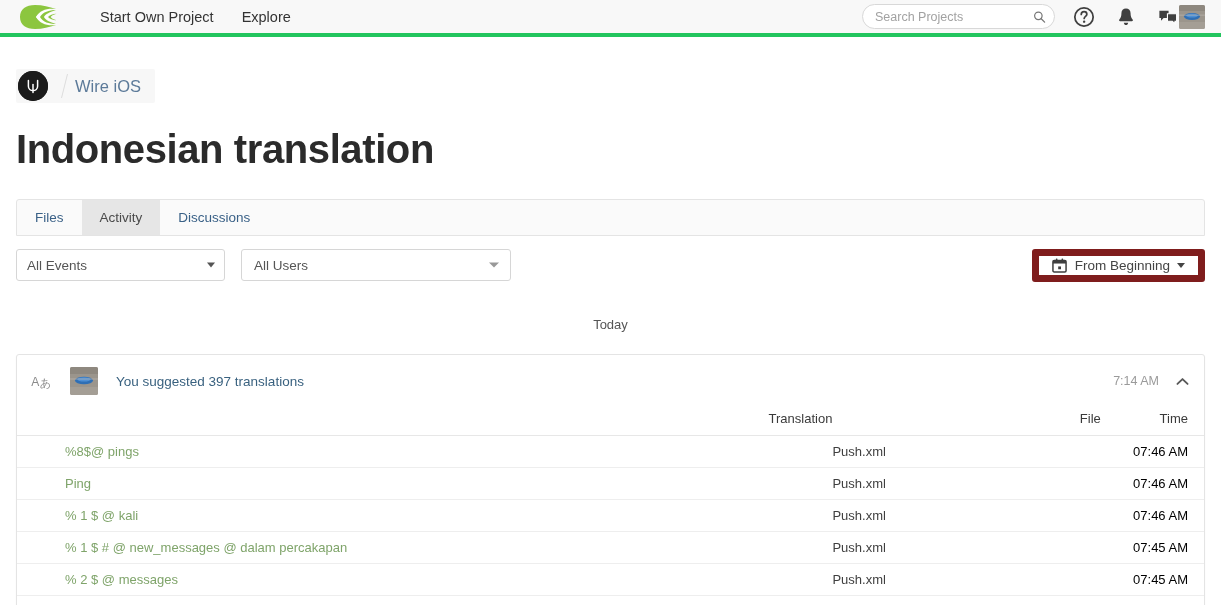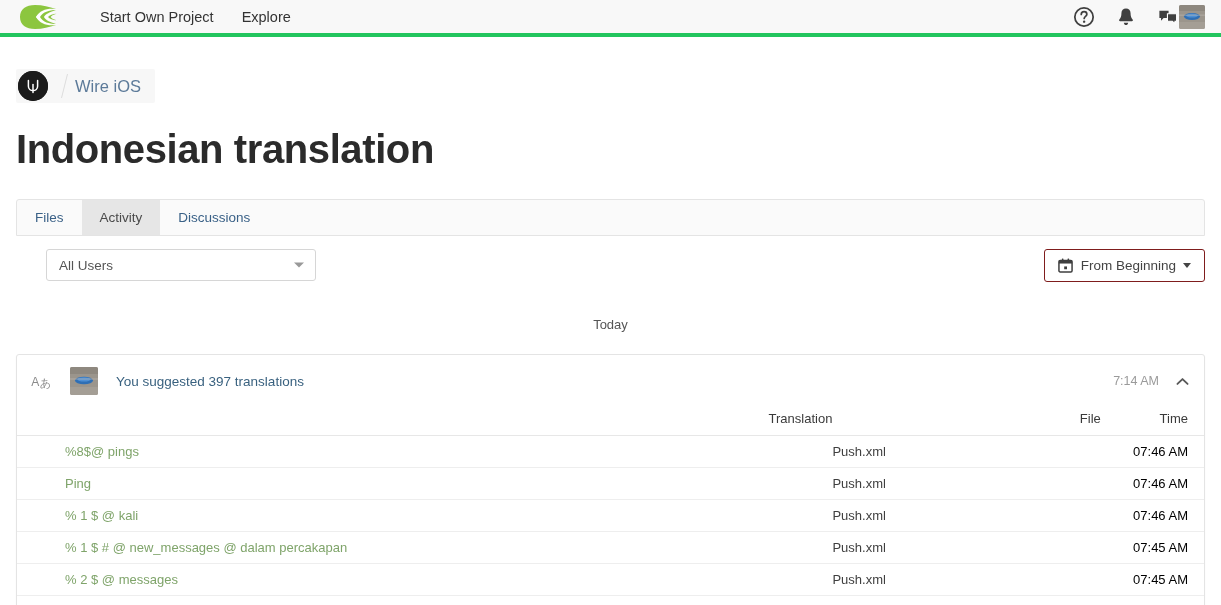--- a/index.html
+++ b/index.html
@@ -180,21 +180,21 @@
   .caret-tiny {
     position: absolute;
     right: 10px; top: 50%;
     transform: translateY(-50%);
     width: 0; height: 0;
     border-left: 4px solid transparent;
     border-right: 4px solid transparent;
     border-top: 5px solid #555;
     pointer-events: none;
   }
-  .select-wrap.second { margin-left: 30px; }
+  .select-wrap.second { margin-left: 16px; }
   .select-custom {
     width: 270px;
     height: 32px;
     border: 1px solid #d6d6d6;
     border-radius: 3px;
     background: #ffffff;
     display: flex;
     align-items: center;
     padding: 0 12px;
     font-size: 13.5px;
@@ -208,21 +208,21 @@
     transform: translateY(-50%);
     width: 0; height: 0;
     border-left: 5px solid transparent;
     border-right: 5px solid transparent;
     border-top: 5px solid #999;
     pointer-events: none;
   }
   .date-btn {
     margin-left: auto;
     height: 33px;
-    border: 1px solid #7f1d1d;
+    border: 7px solid #7f1d1d;
     border-radius: 3px;
     background: #ffffff;
     display: flex;
     align-items: center;
     padding: 0 13px;
     font-size: 13.5px;
     color: #444444;
     cursor: pointer;
     font-family: "Liberation Sans", sans-serif;
     white-space: nowrap;
@@ -333,20 +333,27 @@
     <path d="M24 13 C27 8 33 6 40 6 C34 8 29 10 28 13 C29 16 34 18 40 20 C33 20 27 18 24 13 Z" fill="#8cc63f"></path>
     <path d="M28.5 13 C30.5 10 35 8.5 40 8 C35.5 9.5 32 11 31.5 13 C32 15 35.5 16.5 40 18 C35 17.5 30.5 16 28.5 13 Z" fill="#ffffff" opacity="0.95"></path>
     <path d="M32 13 C33.5 11 37 10 40.5 9.7 C37.5 10.8 35 11.8 34.7 13 C35 14.2 37.5 15.2 40.5 16.3 C37 16 33.5 15 32 13 Z" fill="#8cc63f"></path>
   </svg>
 
   <a class="nav-link" href="#">Start Own Project</a>
   <a class="nav-link" href="#">Explore</a>
 
   <div class="nav-right">
 
+    <div class="search-wrap">
+      <input class="search-input" type="text" placeholder="Search Projects" style="">
+      <svg class="search-icon" viewBox="0 0 16 16">
+        <circle cx="6.6" cy="6.6" r="4.6" fill="none" stroke="#777" stroke-width="1.5"></circle>
+        <line x1="10.1" y1="10.1" x2="14.3" y2="14.3" stroke="#777" stroke-width="1.6" stroke-linecap="round"></line>
+      </svg>
+    </div>
 
     <svg class="nav-icon" viewBox="0 0 24 24">
       <circle cx="12" cy="12" r="10" fill="none" stroke="#3f3f3f" stroke-width="1.9"></circle>
       <path d="M9 9.2 C9 7.2 10.4 6.2 12.1 6.2 C13.9 6.2 15.1 7.3 15.1 8.9 C15.1 11.2 12.2 11.3 12.2 13.6" fill="none" stroke="#3f3f3f" stroke-width="1.9" stroke-linecap="round"></path>
       <circle cx="12.15" cy="17.1" r="1.3" fill="#3f3f3f"></circle>
     </svg>
 
     <svg class="nav-icon" viewBox="0 0 24 24">
       <path d="M12 2.6 C9 2.6 7 4.8 7 7.8 C7 12 5.5 13.4 4.6 15 C4.2 15.8 4.7 16.6 5.6 16.6 L18.4 16.6 C19.3 16.6 19.8 15.8 19.4 15 C18.5 13.4 17 12 17 7.8 C17 4.8 15 2.6 12 2.6 Z" fill="#3f3f3f"></path>
       <path d="M9.6 18.2 C9.9 19.8 10.8 20.8 12 20.8 C13.2 20.8 14.1 19.8 14.4 18.2 Z" fill="#3f3f3f"></path>
@@ -389,20 +396,26 @@
 
 <div class="tabs-bar">
   <button class="tab">Files</button>
   <button class="tab active">Activity</button>
   <button class="tab">Discussions</button>
 </div>
 
 
 <div class="filter-row">
 
+  <div class="select-wrap">
+    <select class="select-native">
+      <option>All Events</option>
+    </select>
+    <span class="caret-tiny"></span>
+  </div>
 
   <div class="select-wrap second">
     <div class="select-custom">
       <span>All Users</span>
       <span class="caret-thin"></span>
     </div>
   </div>
 
   <div class="date-btn">
     <svg class="cal-icon" viewBox="0 0 16 16">

